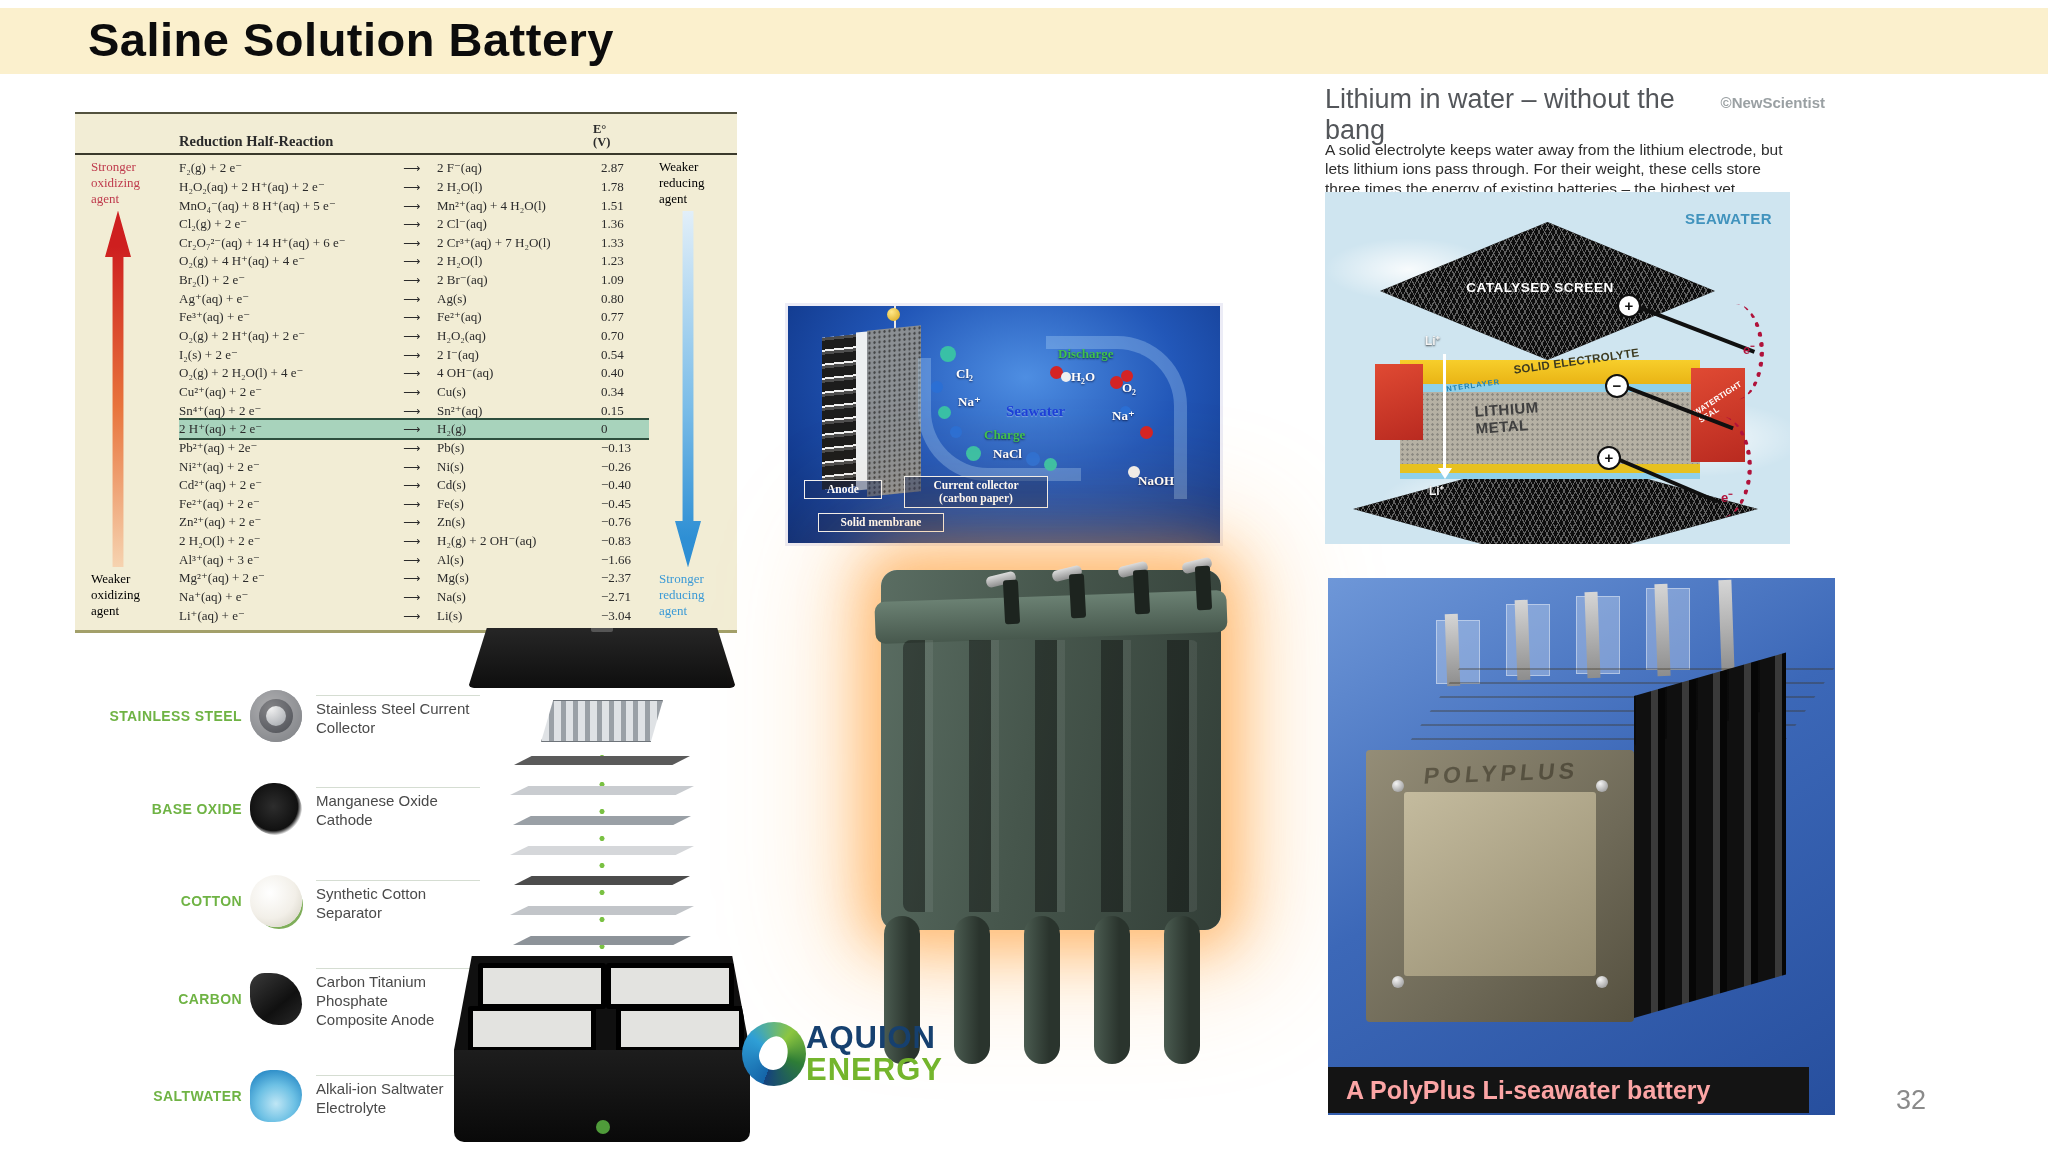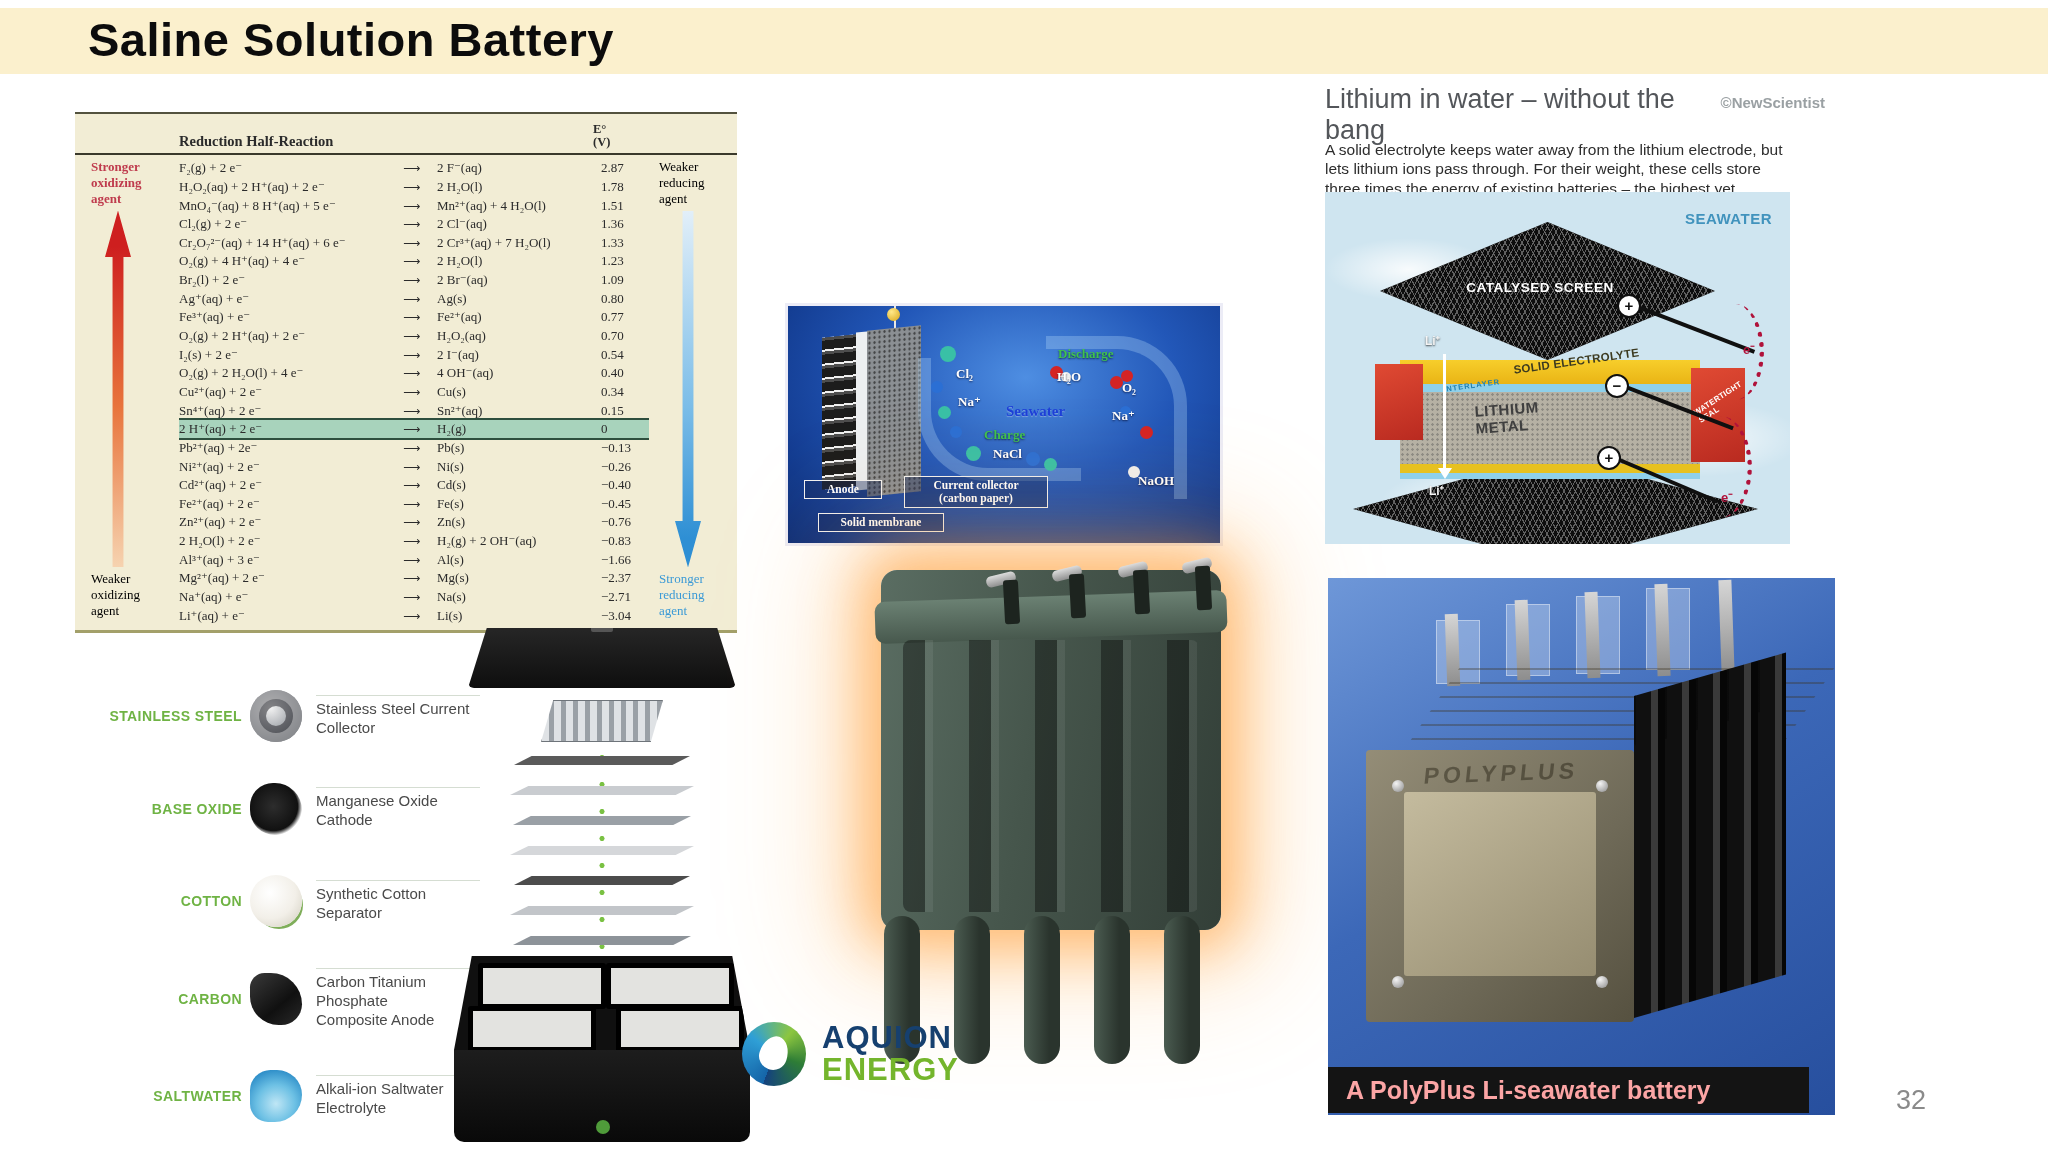--- a/index.html
+++ b/index.html
@@ -104,21 +104,21 @@
          box-shadow:0 0 55px 18px rgba(255,145,35,0.55),0 0 120px 45px rgba(255,170,60,0.28);}
   .crate .rim{position:absolute;left:-6px;right:-6px;top:26px;height:42px;border-radius:10px;
          background:linear-gradient(#6b8173,#47584d);transform:rotate(-2deg);}
   .crate .slots{position:absolute;left:22px;right:22px;top:70px;bottom:18px;border-radius:8px;
          background:repeating-linear-gradient(90deg,rgba(0,0,0,0.38) 0 22px,rgba(255,255,255,0.07) 22px 30px,transparent 30px 66px);}
   .hook{position:absolute;width:30px;height:11px;background:linear-gradient(#dcdcdc,#8f8f8f);border-radius:5px;transform:rotate(-14deg);}
   .ptop{position:absolute;width:15px;height:44px;background:#1d241f;border-radius:3px;transform:rotate(-3deg);}
   .leg{position:absolute;width:36px;height:148px;border-radius:18px;background:linear-gradient(90deg,#4b5c51,#2a342d 70%);bottom:0;}
 
   
-  .aq-logo{position:absolute;left:742px;top:1022px;display:flex;align-items:center;gap:16px;}
+  .aq-logo{position:absolute;left:742px;top:1022px;display:flex;align-items:center;}
   .aq-logo .mark{width:64px;height:64px;border-radius:50%;
         background:conic-gradient(from 200deg,#1565a8,#2f9fd6 30%,#8cc63f 55%,#2e7d36 75%,#14427e 100%);position:relative;}
   .aq-logo .mark::after{content:"";position:absolute;left:18px;top:14px;width:28px;height:34px;background:#fff;
         border-radius:50% 50% 50% 50%/60% 60% 40% 40%;transform:rotate(18deg);}
   .aq-logo .words{font-weight:800;font-size:31px;line-height:1.02;letter-spacing:1px;}
   .aq-logo .w1{color:#16406f;} .aq-logo .w2{color:#74b52c;}
 
   
   .ns-title-row{position:absolute;left:1325px;top:84px;width:500px;display:flex;align-items:baseline;gap:14px;}
   .ns-title{font-size:27px;color:#53565a;font-weight:400;}
@@ -199,21 +199,21 @@
     <div class="thead">
       <div class="sp"></div>
       <div class="rxn-h">Reduction Half-Reaction</div>
       <div class="ev-h">
         <div>E°</div>
         <div>(V)</div>
       </div>
     </div>
     <div class="tbody">
       <aside class="sidecol">
-        <div class="side-label lab-red" style="max-width:78px;font-weight:bold;">Stronger oxidizing agent</div>
+        <div class="side-label lab-red" style="max-width:78px;">Stronger oxidizing agent</div>
         <div class="arrow-up"></div>
         <div class="side-label lab-dark" style="max-width:78px;">Weaker oxidizing agent</div>
       </aside>
       <div class="rows">
 
           <div class="r">
             <span class="lhs">F₂(g) + 2 e⁻</span>
             <span class="arr">⟶</span>
             <span class="rhs">2 F⁻(aq)</span>
             <span class="ev">2.87</span>
@@ -476,21 +476,21 @@
     <span class="dotm" style="left:332px;top:100px;width:11px;height:11px;background:#2b6fd4;"></span>
     <span class="dotm" style="left:352px;top:120px;width:13px;height:13px;background:#d42424;"></span>
     <span class="dotm" style="left:340px;top:160px;width:12px;height:12px;background:#efefef;"></span>
 
     <span class="sea-lab" style="left:168px;top:60px;">Cl₂</span>
     <span class="sea-lab" style="left:170px;top:88px;">Na⁺</span>
     <span class="sea-lab blue" style="left:218px;top:97px;">Seawater</span>
     <span class="sea-lab green" style="left:196px;top:121px;">Charge</span>
     <span class="sea-lab" style="left:205px;top:140px;">NaCl</span>
     <span class="sea-lab green" style="left:270px;top:40px;">Discharge</span>
-    <span class="sea-lab" style="left:269px;top:63px;">H₂O</span>
+    <span class="sea-lab" style="left:283px;top:63px;">H₂O</span>
     <span class="sea-lab" style="left:334px;top:74px;">O₂</span>
     <span class="sea-lab" style="left:324px;top:102px;">Na⁺</span>
     <span class="sea-lab" style="left:350px;top:167px;">NaOH</span>
 
     <div class="callout" style="left:16px;top:174px;width:62px;font-family:Liberation Serif, serif;">Anode</div>
     <div class="callout" style="left:116px;top:170px;width:128px;">
       <div>Current collector</div>
       <div>(carbon paper)</div>
     </div>
     <div class="callout" style="left:30px;top:207px;width:110px;">Solid membrane</div>

